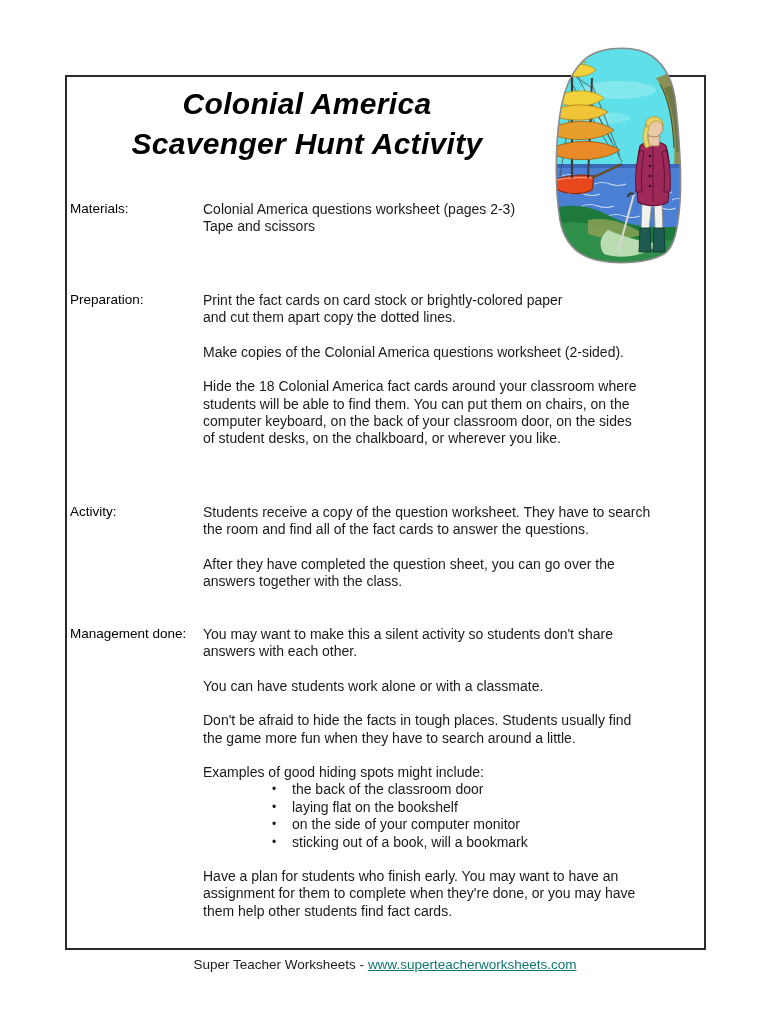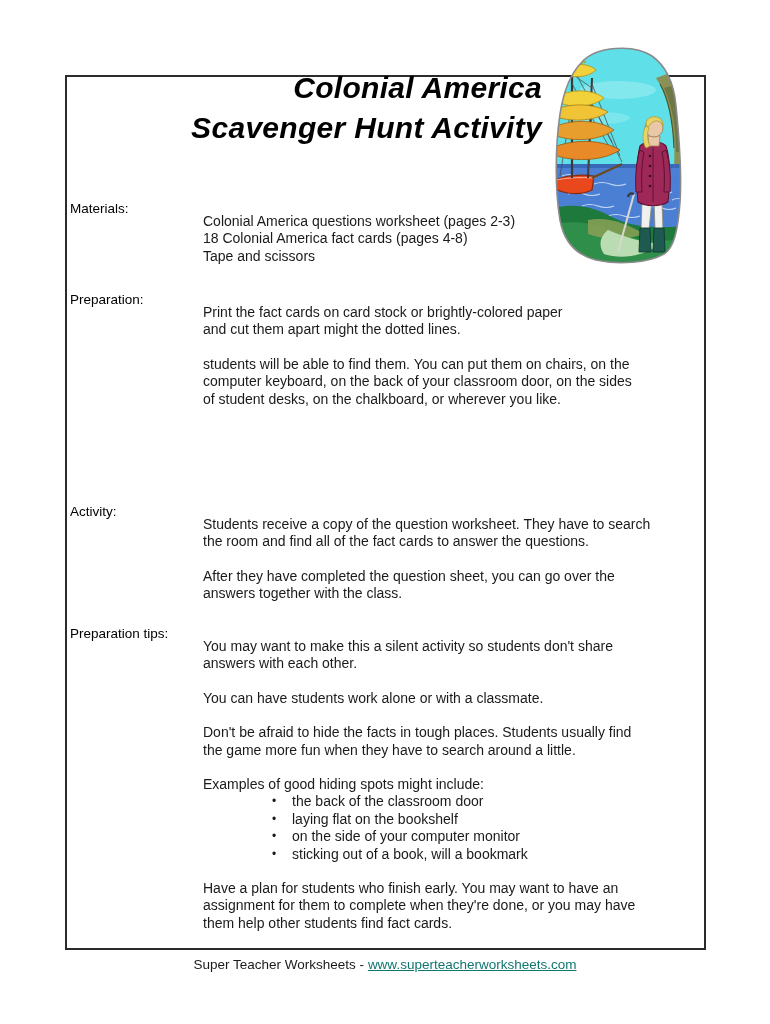--- a/index.html
+++ b/index.html
@@ -33,23 +33,23 @@
     height: 875px;
     border: 2px solid #2b2b2b;
     box-sizing: border-box;
     background: transparent;
   }
 
   
   #title-block {
     position: absolute;
     left: 72px;
-    top: 68px;
+    top: 84px;
     width: 470px;
-    text-align: right;
+    text-align: center;
     z-index: 4;
   }
   .title-line {
     font-size: 30px;
     font-weight: bold;
     font-style: italic;
     line-height: 40px;
     letter-spacing: 0.3px;
     color: #000000;
     white-space: nowrap;
@@ -82,21 +82,21 @@
   .sec-body {
     position: absolute;
     left: 133px;
     top: 0;
     width: 497px;
   }
   .para {
     font-size: 14px;
     line-height: 17.4px;
     color: #1a1a1a;
-    margin: 13px 0 17px 0;
+    margin: 1px 0 17px 0;
   }
   .para:last-child { margin-bottom: 0; }
   .para .ln { display: block; white-space: nowrap; }
 
   
   ul.bullets {
     list-style: none;
     margin: 0 0 0 0;
     padding: 0;
   }
@@ -272,36 +272,37 @@
     </svg>
   </div>
 
   <div id="content">
 
     <div class="section" style="top:200px;">
       <div class="sec-label">Materials:</div>
       <div class="sec-body">
         <div class="para">
           <span class="ln">Colonial America questions worksheet (pages 2-3)</span>
-          <span class="ln">18 Colonial America fact cards (pages 4-8)</span>
           <span class="ln">Tape and scissors</span>
         </div>
       </div>
     </div>
 
     <div class="section" style="top:291px;">
       <div class="sec-label">Preparation:</div>
       <div class="sec-body">
         <div class="para">
           <span class="ln">Print the fact cards on card stock or brightly-colored paper</span>
-          <span class="ln">and cut them apart might the dotted lines.</span>
-        </div>
-        <div class="para">
-        </div>
-        <div class="para">
+          <span class="ln">and cut them apart copy the dotted lines.</span>
+        </div>
+        <div class="para">
+          <span class="ln">Make copies of the Colonial America questions worksheet (2-sided).</span>
+        </div>
+        <div class="para">
+          <span class="ln">Hide the 18 Colonial America fact cards around your classroom where</span>
           <span class="ln">students  will be able to find them.  You can put them on chairs, on the</span>
           <span class="ln">computer keyboard, on the back of your classroom door, on the sides</span>
           <span class="ln">of student desks, on the chalkboard, or wherever you like.</span>
         </div>
       </div>
     </div>
 
     <div class="section" style="top:503px;">
       <div class="sec-label">Activity:</div>
       <div class="sec-body">
@@ -310,21 +311,21 @@
           <span class="ln">the room and find all of the fact cards to answer the questions.</span>
         </div>
         <div class="para">
           <span class="ln">After they have completed the question sheet, you can go over the</span>
           <span class="ln">answers together with the class.</span>
         </div>
       </div>
     </div>
 
     <div class="section" style="top:625px;">
-      <div class="sec-label">Preparation tips:</div>
+      <div class="sec-label">Management done:</div>
       <div class="sec-body">
         <div class="para">
           <span class="ln">You may want to make this a silent activity so students don't share</span>
           <span class="ln">answers with each other.</span>
         </div>
         <div class="para">
           <span class="ln">You can have students work alone or with a classmate.</span>
         </div>
         <div class="para">
           <span class="ln">Don't be afraid to hide the facts in tough places.  Students usually find</span>

